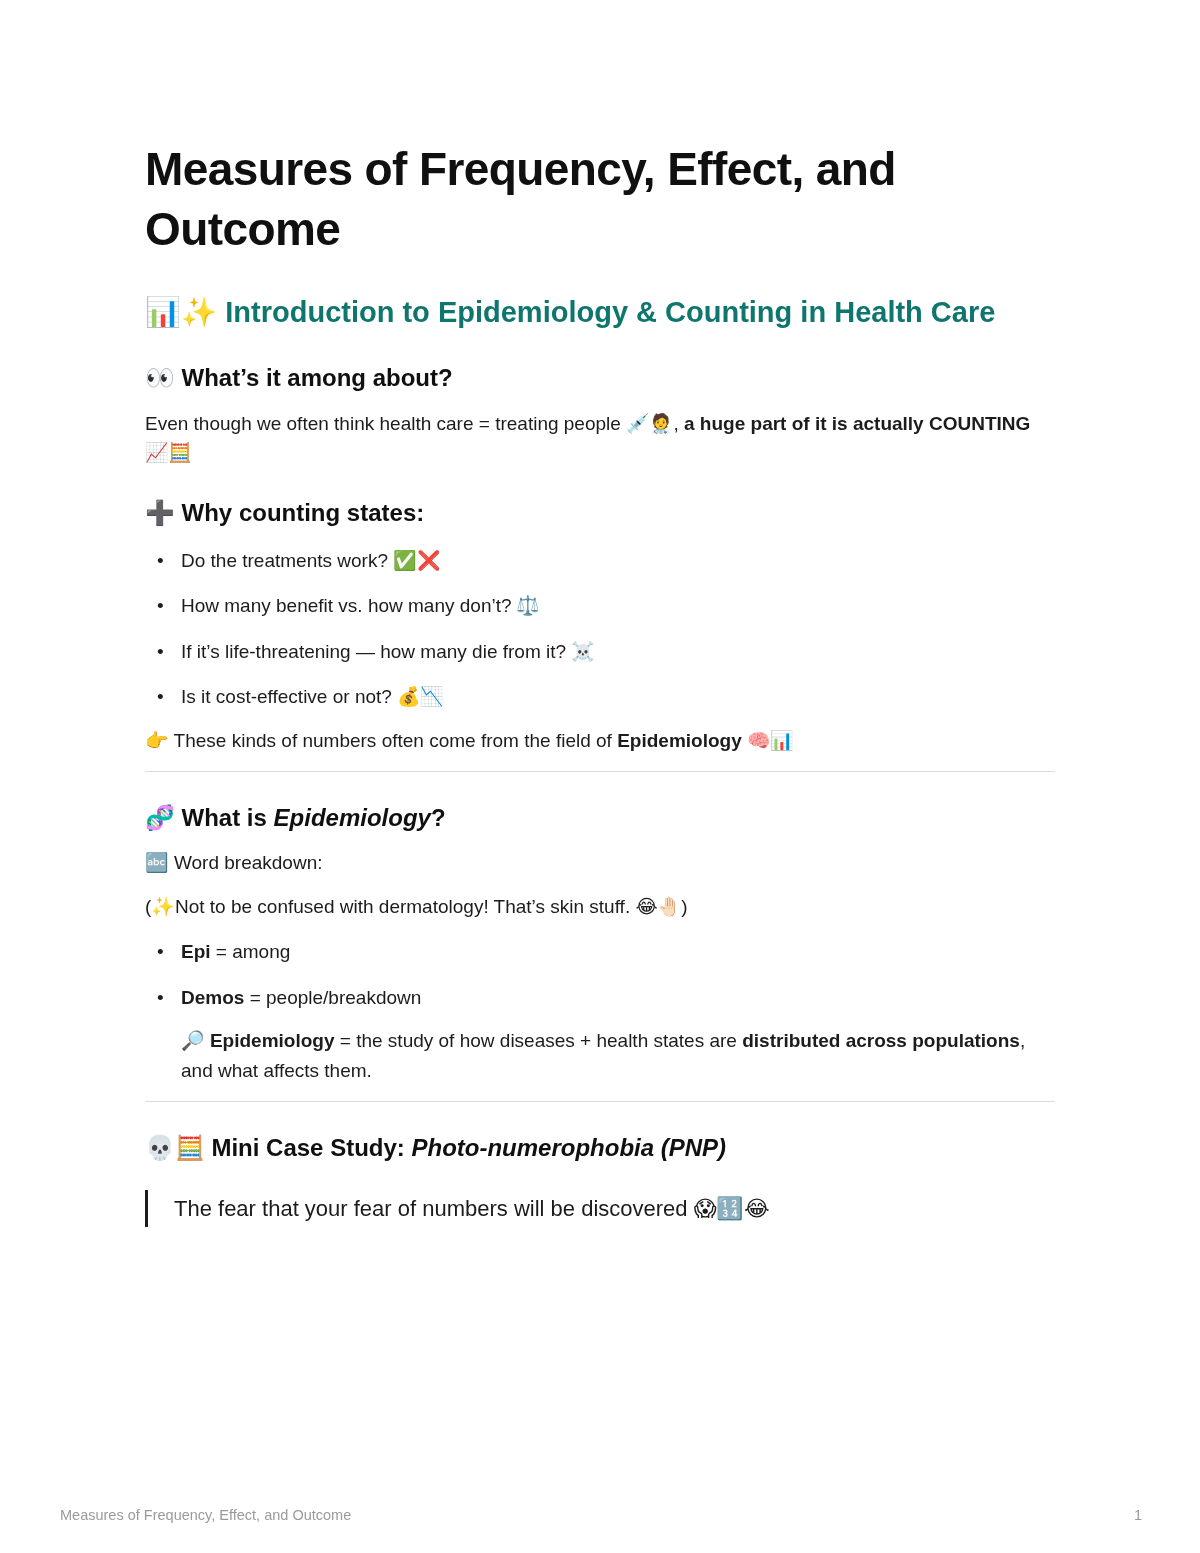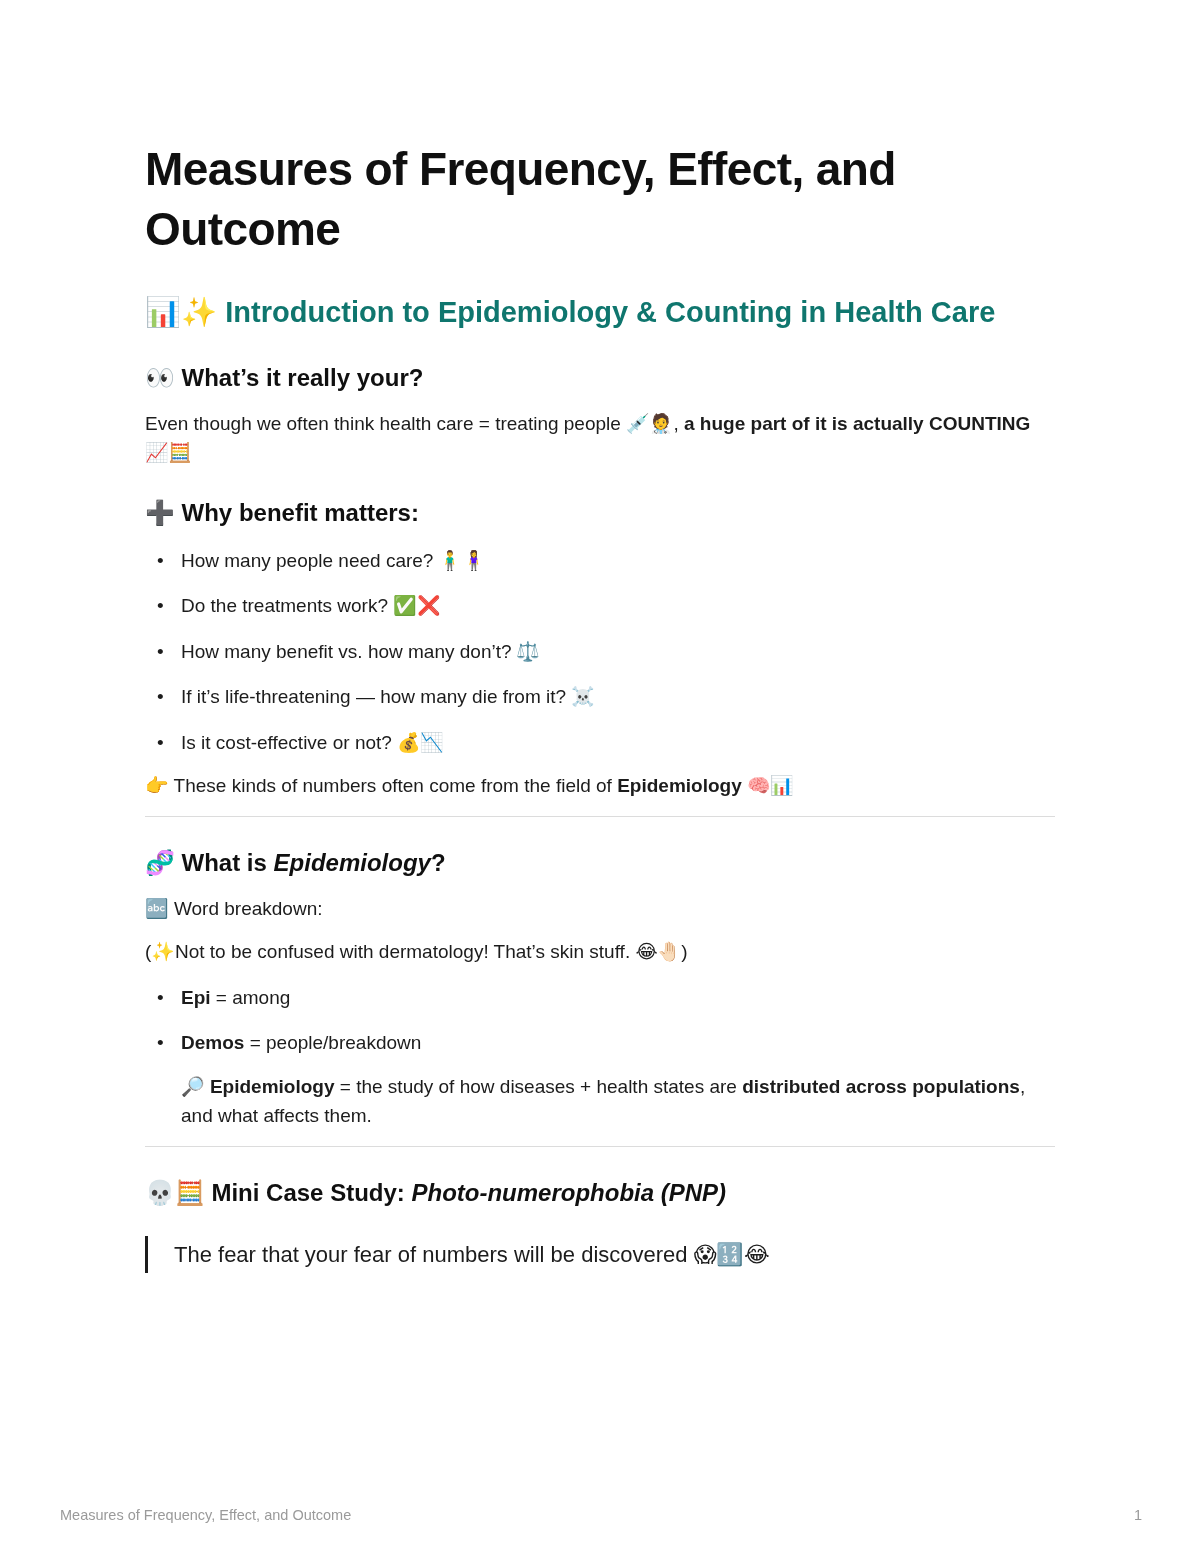--- a/index.html
+++ b/index.html
@@ -71,26 +71,25 @@
 </style>
 </head>
 <body>
 
 <div class="content">
 
   <h1>Measures of Frequency, Effect, and Outcome</h1>
 
   <h2>📊✨ Introduction to Epidemiology &amp; Counting in Health Care</h2>
 
-  <h3>👀 What’s it really your?</h3>
+  <h3>👀 What’s it among about?</h3>
   <p><span>Even though we often think health care = treating people 💉🧑‍⚕️, </span><strong>a huge part of it is actually COUNTING</strong><span> 📈🧮</span></p>
 
-  <h3>➕ Why benefit matters:</h3>
+  <h3>➕ Why counting states:</h3>
   <ul>
-    <li>How many people need care? 🧍‍♂️🧍‍♀️</li>
     <li>Do the treatments work? ✅❌</li>
     <li>How many benefit vs. how many don’t? ⚖️</li>
     <li>If it’s life-threatening — how many die from it? ☠️</li>
     <li>Is it cost-effective or not? 💰📉</li>
   </ul>
 
   <p><span>👉 These kinds of numbers often come from the field of </span><strong>Epidemiology</strong><span> 🧠📊</span></p>
 
   <hr>
 

